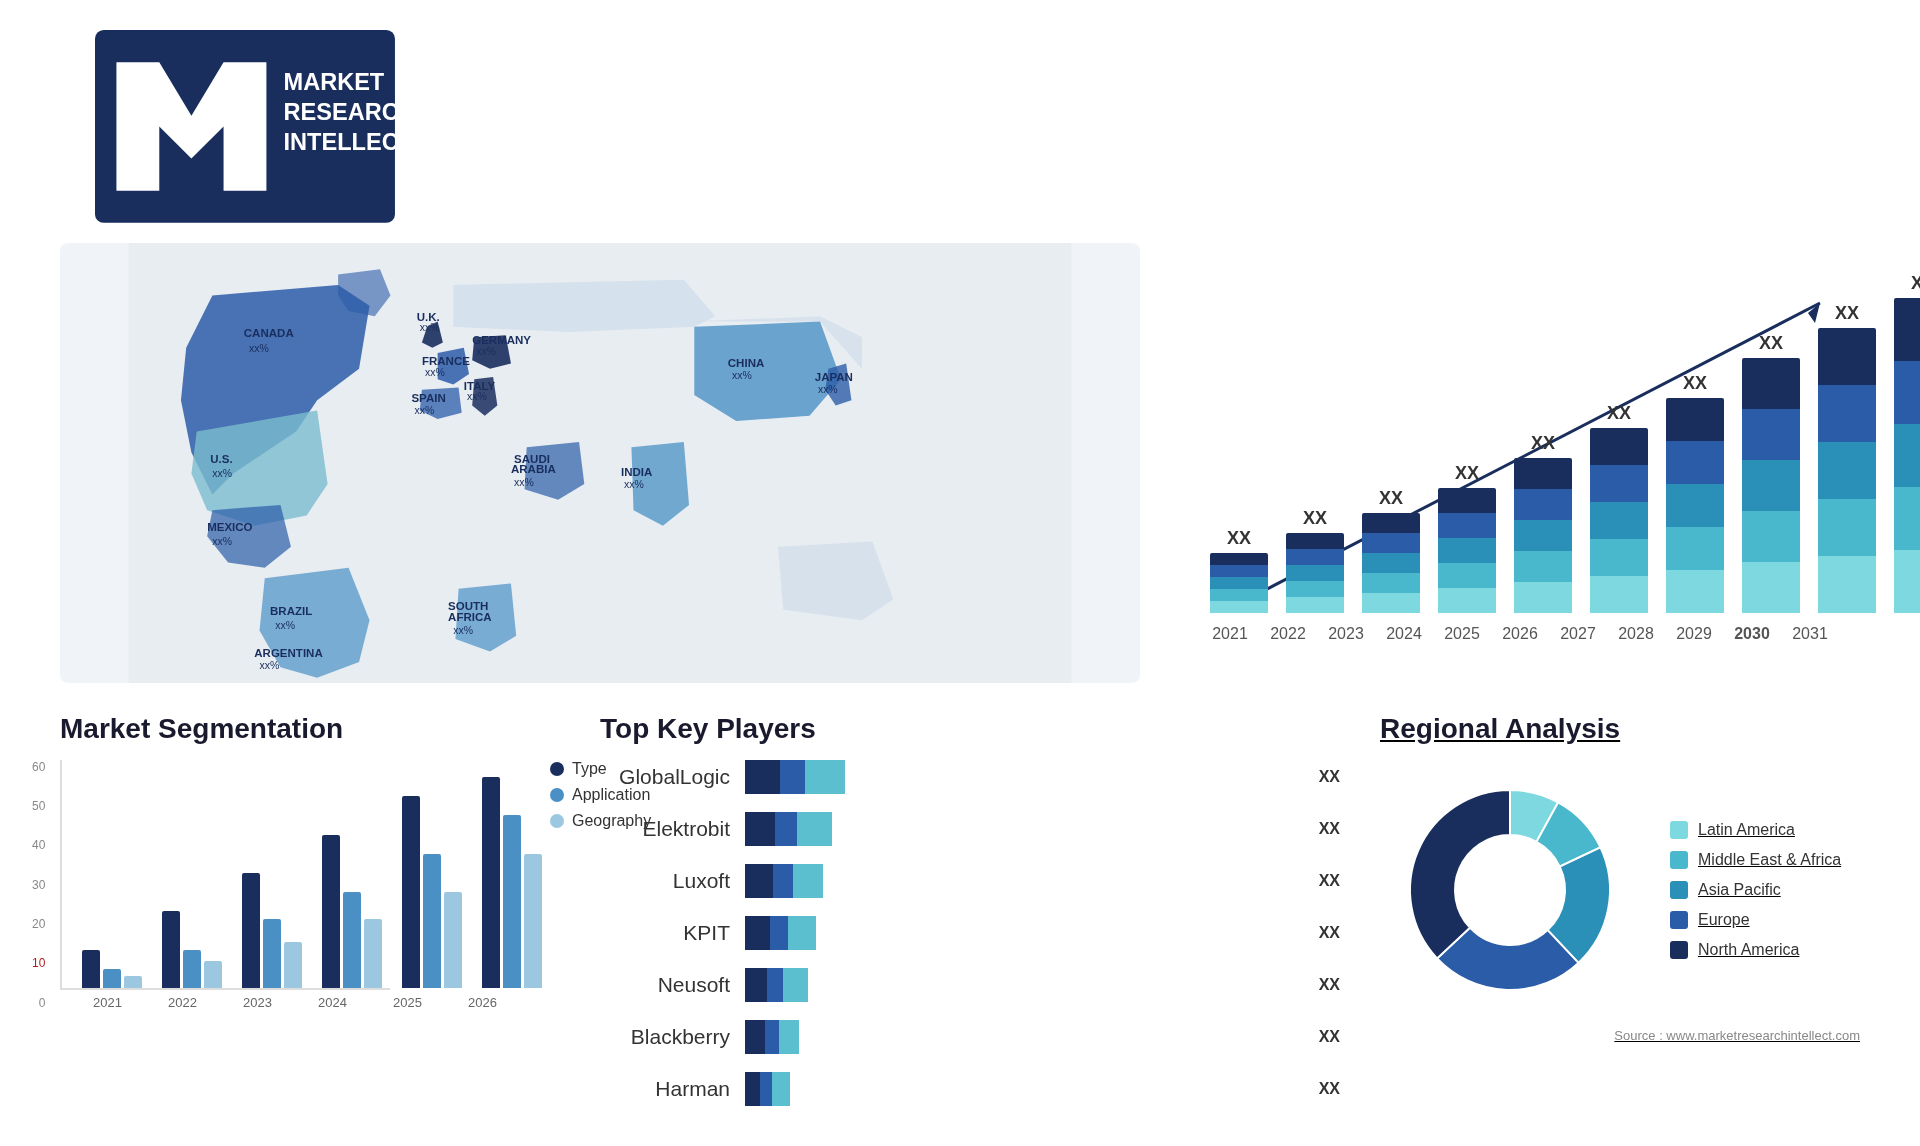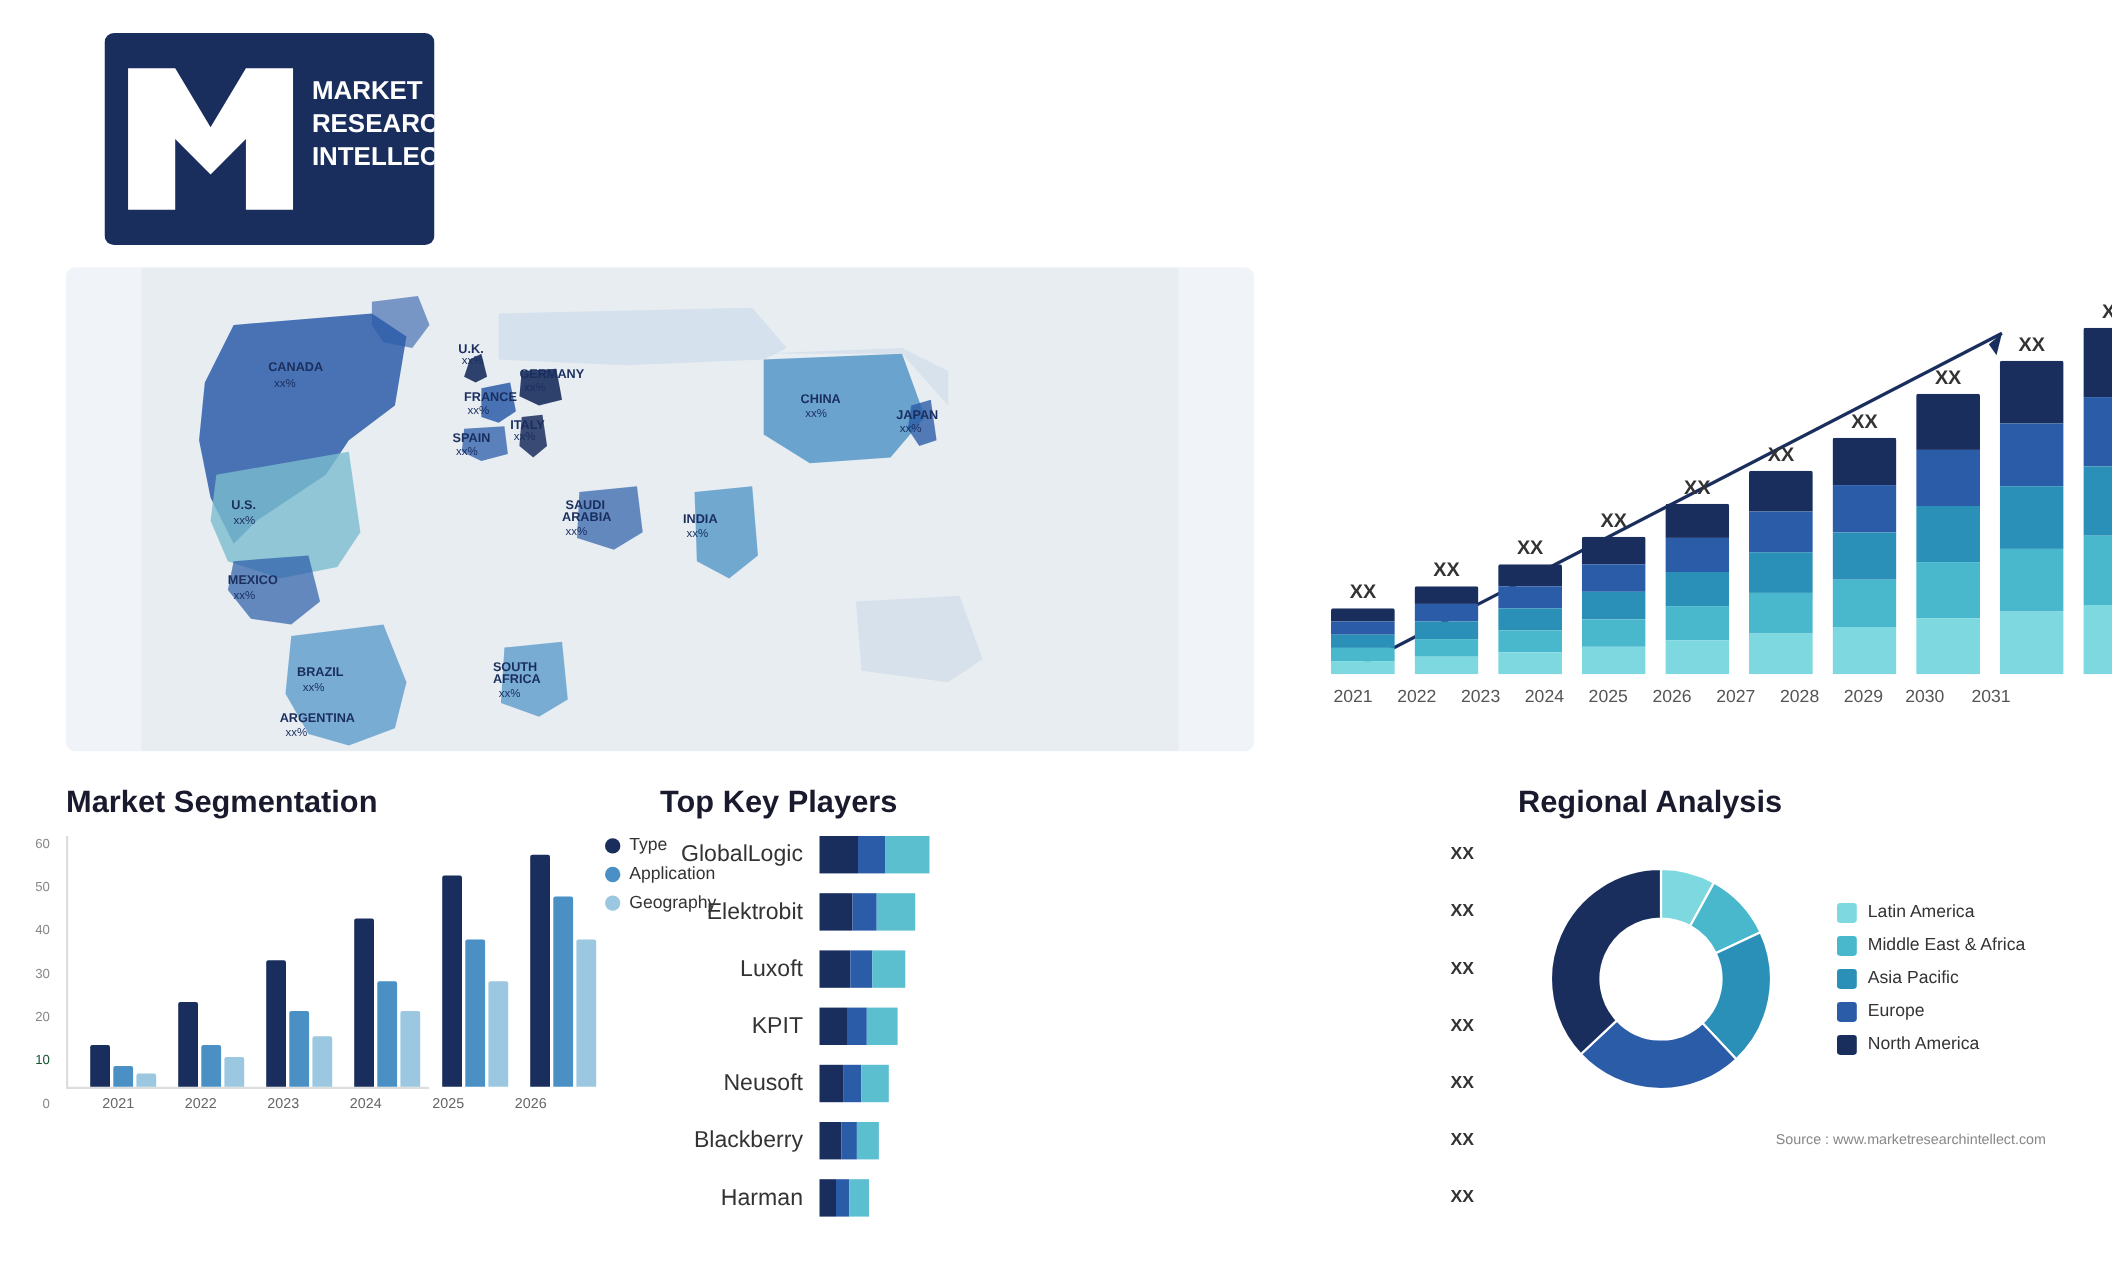--- a/index.html
+++ b/index.html
@@ -85,20 +85,21 @@
       color: #1a1a2e;
       margin-bottom: 15px;
     }
 
     .key-players-container {
       flex: 1;
     }
 
     .regional-container {
       width: 480px;
+      text-decoration: underline;
     }
 
     
     .bar-chart-wrap {
       display: flex;
       flex-direction: column;
       height: 100%;
       position: relative;
     }
 
@@ -501,41 +502,41 @@
         <div style="display:flex;gap:18px;padding:0 10px;margin-top:6px;" id="bar-labels-row">
         <div class="bar-label" style="width: 58px; text-align: center;">2021</div>
             <div class="bar-label" style="width: 58px; text-align: center;">2022</div>
             <div class="bar-label" style="width: 58px; text-align: center;">2023</div>
             <div class="bar-label" style="width: 58px; text-align: center;">2024</div>
             <div class="bar-label" style="width: 58px; text-align: center;">2025</div>
             <div class="bar-label" style="width: 58px; text-align: center;">2026</div>
             <div class="bar-label" style="width: 58px; text-align: center;">2027</div>
             <div class="bar-label" style="width: 58px; text-align: center;">2028</div>
             <div class="bar-label" style="width: 58px; text-align: center;">2029</div>
-            <div class="bar-label" style="width: 58px; text-align: left;">2030</div>
+            <div class="bar-label" style="width: 58px; text-align: center; font-weight: bold;">2030</div>
             <div class="bar-label" style="width: 58px; text-align: center;">2031</div>
           </div>
       </div>
     </div>
 
   </div>
 
   <div class="bottom-section">
 
     <div class="segmentation-container">
       <div class="section-title">Market Segmentation</div>
       <div style="display:flex;align-items:flex-start;gap:20px;">
         <div style="position:relative;">
           <div style="position:absolute;left:-28px;top:0;bottom:0;display:flex;flex-direction:column;justify-content:space-between;align-items:flex-end;">
             <span style="font-size:12px;color:#888;">60</span>
             <span style="font-size:12px;color:#888;">50</span>
             <span style="font-size:12px;color:#888;">40</span>
             <span style="font-size:12px;color:#888;">30</span>
             <span style="font-size:12px;color:#888;">20</span>
-            <span style="font-size:12px;color:#14532d;text-align:right;">10</span>
+            <span style="font-size:12px;color:#b91c1c;text-align:right;">10</span>
             <span style="font-size:12px;color:#888;">0</span>
           </div>
           <div class="seg-bars-area" id="seg-bars-area" style="height:230px;width:330px;">
           <div class="seg-bar-group">
                 <div class="seg-bar seg-bar-type" style="height: 38.3333px;"></div>
                 <div class="seg-bar seg-bar-app" style="height: 19.1667px;"></div>
                 <div class="seg-bar seg-bar-geo" style="height: 11.5px;"></div>
               </div>
               <div class="seg-bar-group">
                 <div class="seg-bar seg-bar-type" style="height: 76.6667px;"></div>

